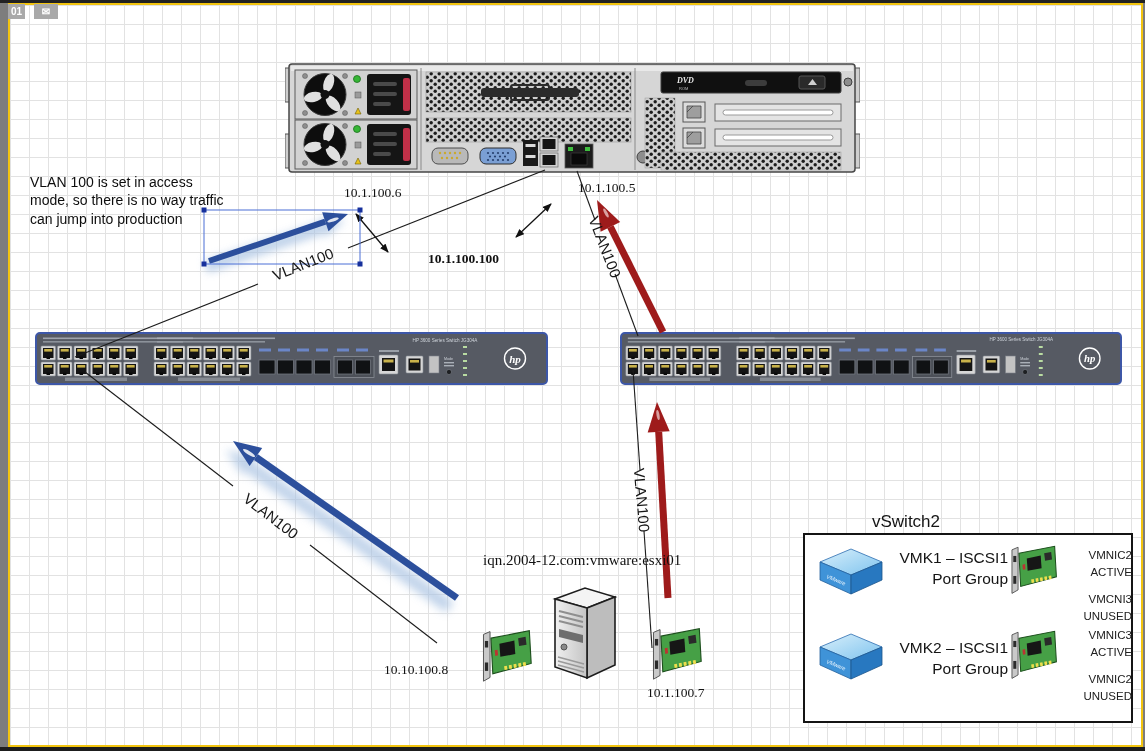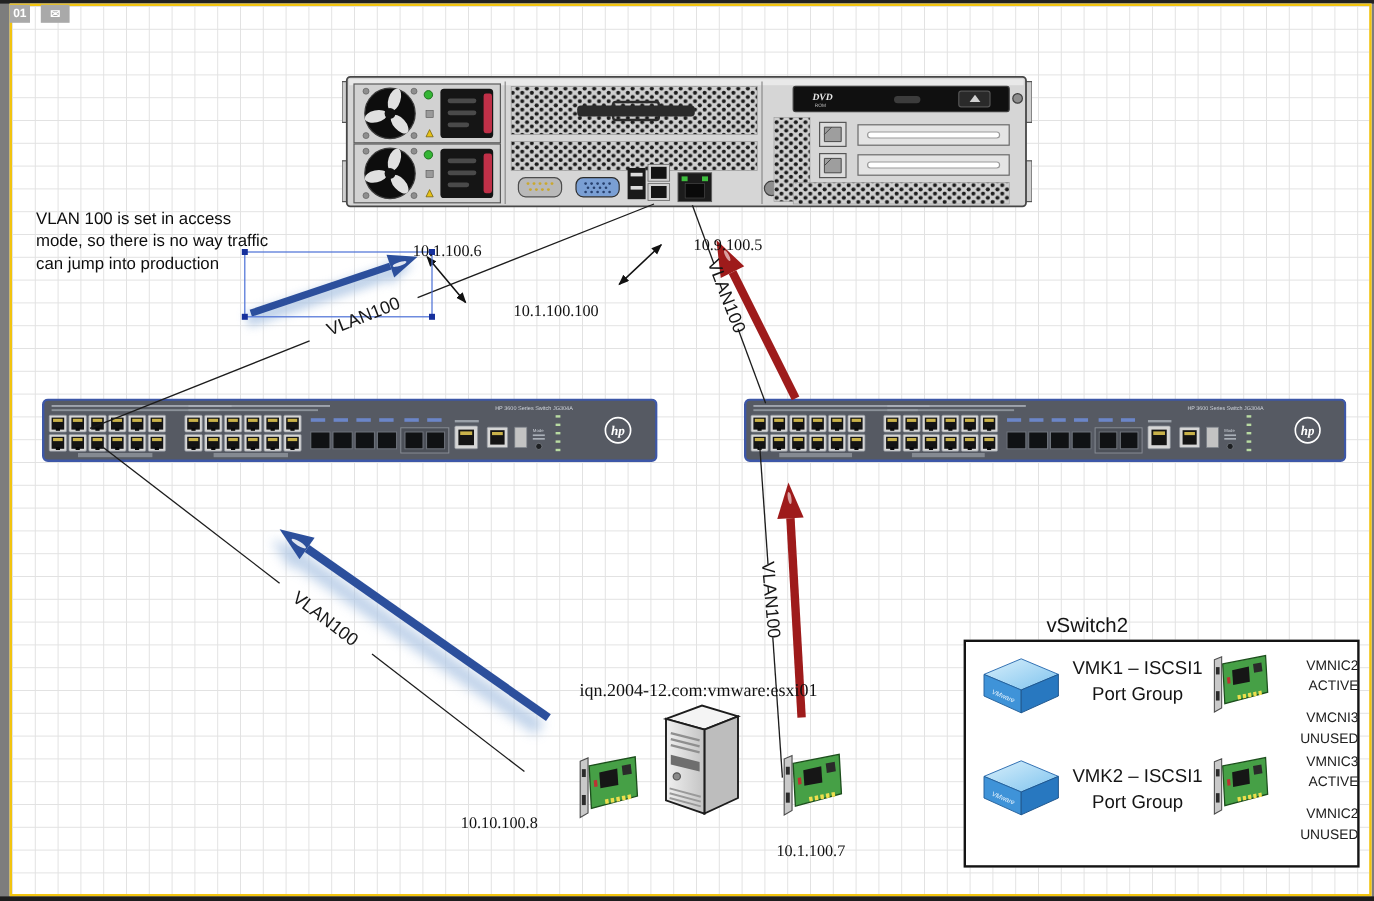--- a/index.html
+++ b/index.html
@@ -10,26 +10,26 @@
         background-color:#fff;
         background-image:linear-gradient(to right,#e2e2e2 1px,transparent 1px),
                          linear-gradient(to bottom,#e2e2e2 1px,transparent 1px);
         background-size:19px 19px;}
   .tab{position:absolute;top:4px;height:15px;background:#a9a9a9;color:#fff;
        font-size:10px;font-weight:bold;display:flex;align-items:center;justify-content:center;}
   #tab-page{left:8px;width:17px;}
   #tab-env{left:34px;width:24px;font-size:10px;}
   .abs{position:absolute;}
   .serif{font-family:"Liberation Serif",serif;color:#111;}
-  .lbl{font-size:13.5px;white-space:nowrap;margin-top:16px;}
+  .lbl{font-size:13.5px;white-space:nowrap;}
   .note{font-size:14px;color:#0d0d0d;text-align:left;line-height:1.32;}
-  .vipnote{font-size:13.5px;line-height:1.3;width:168px;}
+  .vipnote{font-size:13.5px;line-height:1.3;width:168px;font-weight:bold;}
   .vlan{font-size:15px;color:#161616;white-space:nowrap;transform-origin:center;}
   .panel{border:2px solid #141414;background:#fff;}
-  .pg{font-size:15.5px;color:#141414;text-align:center;line-height:1.35;width:120px;}
+  .pg{font-size:15.5px;color:#141414;text-align:right;line-height:1.35;width:120px;}
   .nicstate{font-size:11.5px;color:#202020;text-align:right;line-height:1.5;width:70px;}
   .ptitle{font-size:17px;color:#141414;text-align:center;}
   svg{display:block;}
   .dev{position:absolute;}
 </style>
 </head>
 <body>
 
 <div id="canvas">
   <div id="topstrip"></div>
@@ -432,17 +432,17 @@
   <div class="abs vlan" style="left:303px;top:264px;transform:translate(-50%,-50%) rotate(-21.5deg)">VLAN100</div>
   <div class="abs vlan" style="left:605px;top:247px;transform:translate(-50%,-50%) rotate(69deg)">VLAN100</div>
   <div class="abs vlan" style="left:271px;top:516px;transform:translate(-50%,-50%) rotate(37.5deg)">VLAN100</div>
   <div class="abs vlan" style="left:642px;top:500px;transform:translate(-50%,-50%) rotate(85deg)">VLAN100</div>
 
   <div class="abs note" style="left:30px;top:173px;width:198px">VLAN 100 is set in access mode, so there is no way traffic can jump into production</div>
   <div class="abs serif vipnote" style="left:428px;top:250px">
     <div>10.1.100.100</div>
   </div>
   <div class="abs serif lbl" style="left:344px;top:185px">10.1.100.6</div>
-  <div class="abs serif lbl" style="left:578px;top:180px">10.9.100.5</div>
+  <div class="abs serif lbl" style="left:578px;top:180px">10.1.100.5</div>
   <div class="abs serif lbl" style="left:483px;top:552px;font-size:15px">iqn.2004-12.com:vmware:esxi01</div>
   <div class="abs serif lbl" style="left:384px;top:662px">10.10.100.8</div>
   <div class="abs serif lbl" style="left:647px;top:685px">10.1.100.7</div>
 </div>
 
 </body></html>

